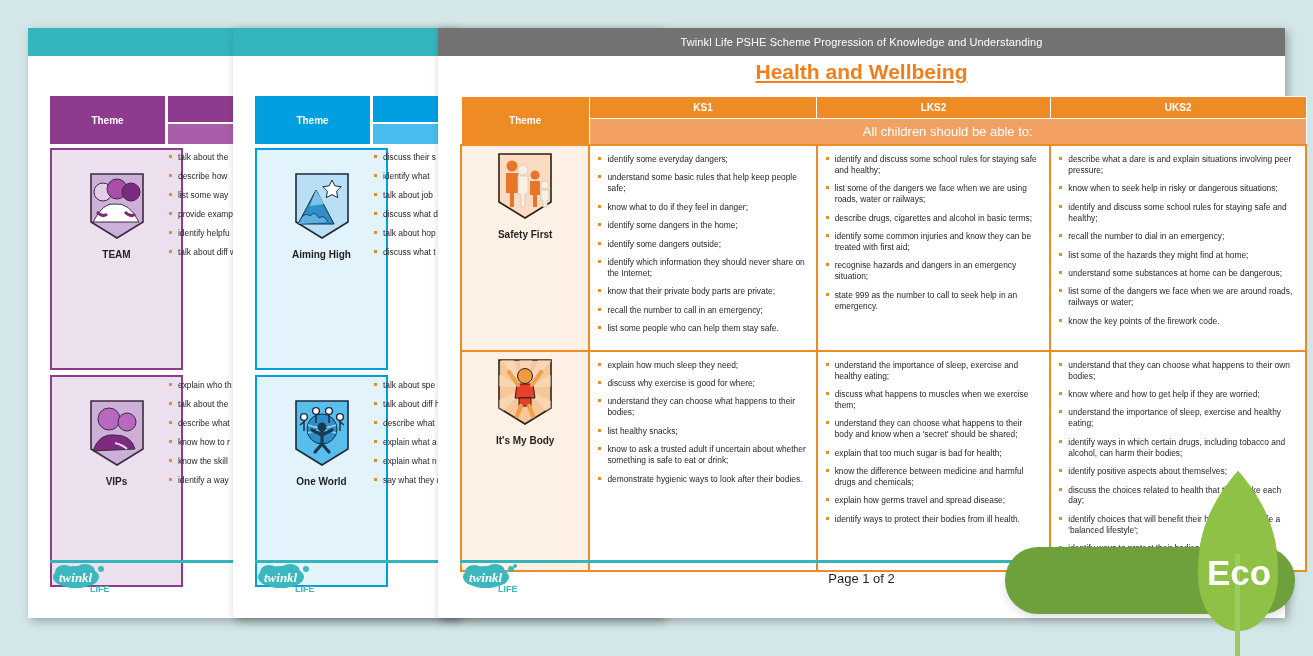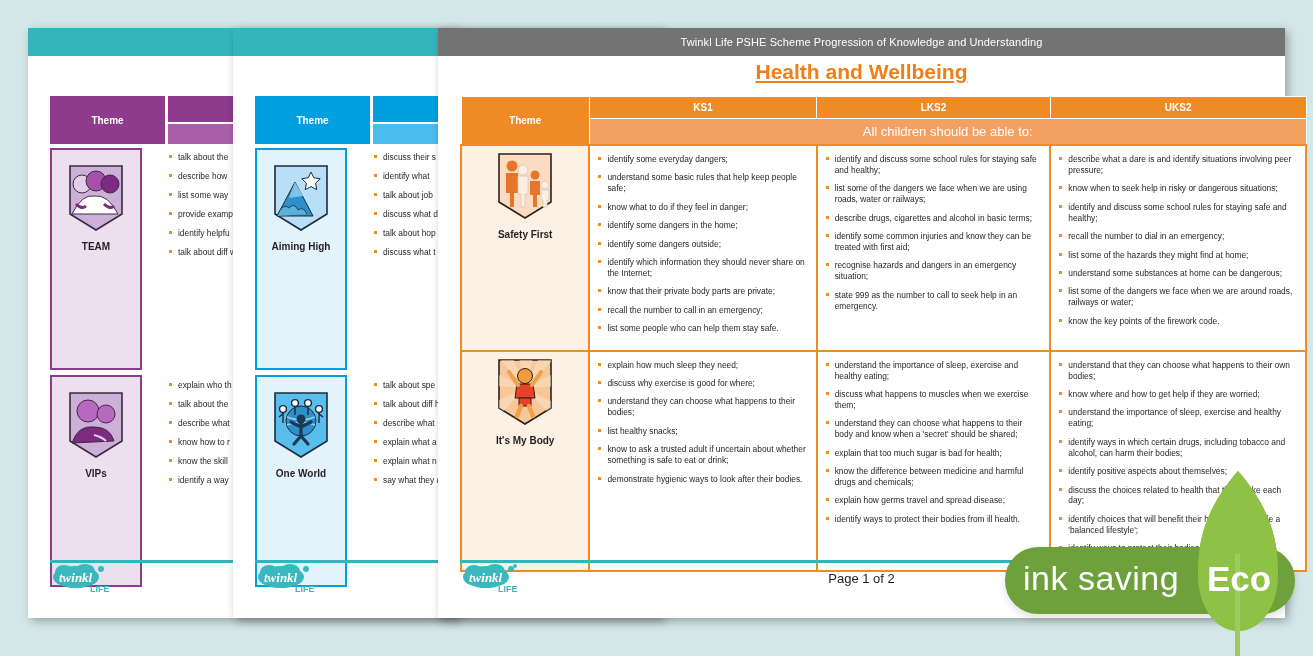--- a/index.html
+++ b/index.html
@@ -131,22 +131,22 @@
     display: flex; align-items: center; justify-content: center;
     color: #fff; font-size: 10px; font-weight: bold;
   }
   .mini-col-hd {
     position: absolute; left: 118px; top: 0; width: 132px; height: 26px;
   }
   .mini-col-sub {
     position: absolute; left: 118px; top: 28px; width: 132px; height: 20px;
   }
   .mini-theme-cell {
-    position: absolute; left: 22px; width: 92px;
-    text-align: center; padding-top: 14px;
+    position: absolute; left: 22px; width: 133px;
+    text-align: center; padding-top: 22px;
   }
   .mini-content {
     position: absolute; left: 140px; width: 130px;
     overflow: hidden;
   }
   .mini-content ul.bl li { font-size: 8.4px; margin-bottom: 8px; white-space: nowrap; }
 
   
   .p-hd { background: #8e3b8e; }
   .p-sub { background: #a95ea9; }
@@ -166,21 +166,21 @@
     width: 290px; height: 67px;
     background: #6ea03c;
     border-radius: 33px;
     box-shadow: 0 4px 8px rgba(0,0,0,.12);
   }
   #eco .pill-text {
     position: absolute; left: 28px; top: 100px;
     font-size: 34px; color: #ffffff; letter-spacing: .5px;
   }
   #eco .eco-text {
-    position: absolute; left: 212px; top: 100px;
+    position: absolute; left: 212px; top: 94px;
     font-size: 35px; font-weight: bold; color: #ffffff;
   }
 </style>
 </head>
 <body>
 
 <div id="stage">
 
   <div class="sheet" id="sheet-purple">
     <div class="topbar"></div>
@@ -376,21 +376,21 @@
             <li>identify and discuss some school rules for staying safe and healthy;</li>
             <li>list some of the dangers we face when we are using roads, water or railways;</li>
             <li>describe drugs, cigarettes and alcohol in basic terms;</li>
             <li>identify some common injuries and know they can be treated with first aid;</li>
             <li>recognise hazards and dangers in an emergency situation;</li>
             <li>state 999 as the number to call to seek help in an emergency.</li>
           </ul>
         </td>
         <td class="content-cell">
           <ul class="bl">
-            <li>describe what a dare is and identify situations involving peer pressure;</li>
+            <li>describe what a dare is and explain situations involving peer pressure;</li>
             <li>know when to seek help in risky or dangerous situations;</li>
             <li>identify and discuss some school rules for staying safe and healthy;</li>
             <li>recall the number to dial in an emergency;</li>
             <li>list some of the hazards they might find at home;</li>
             <li>understand some substances at home can be dangerous;</li>
             <li>list some of the dangers we face when we are around roads, railways or water;</li>
             <li>know the key points of the firework code.</li>
           </ul>
         </td>
       </tr>
@@ -478,17 +478,16 @@
   <div id="eco">
     <svg width="320" height="197" viewBox="0 0 320 197" style="position:absolute;left:0;top:0;">
       <path d="M243 12 C205 55 203 92 203 115 C203 150 222 172 243 172 C264 172 283 150 283 115 C283 92 281 55 243 12 Z" fill="#8ec145"></path>
       <rect x="240" y="60" width="5" height="137" fill="#8ec145"></rect>
     </svg>
     <div class="pill"></div>
     <svg width="320" height="197" viewBox="0 0 320 197" style="position:absolute;left:0;top:0;">
       <path d="M243 12 C205 55 203 92 203 115 C203 150 222 172 243 172 C264 172 283 150 283 115 C283 92 281 55 243 12 Z" fill="#8ec145"></path>
       <rect x="240" y="95" width="5" height="102" fill="#9dcc5e"></rect>
     </svg>
-    <div class="pill-text">ink saving</div>
     <div class="eco-text">Eco</div>
   </div>
 
 </div>
 
 </body></html>

